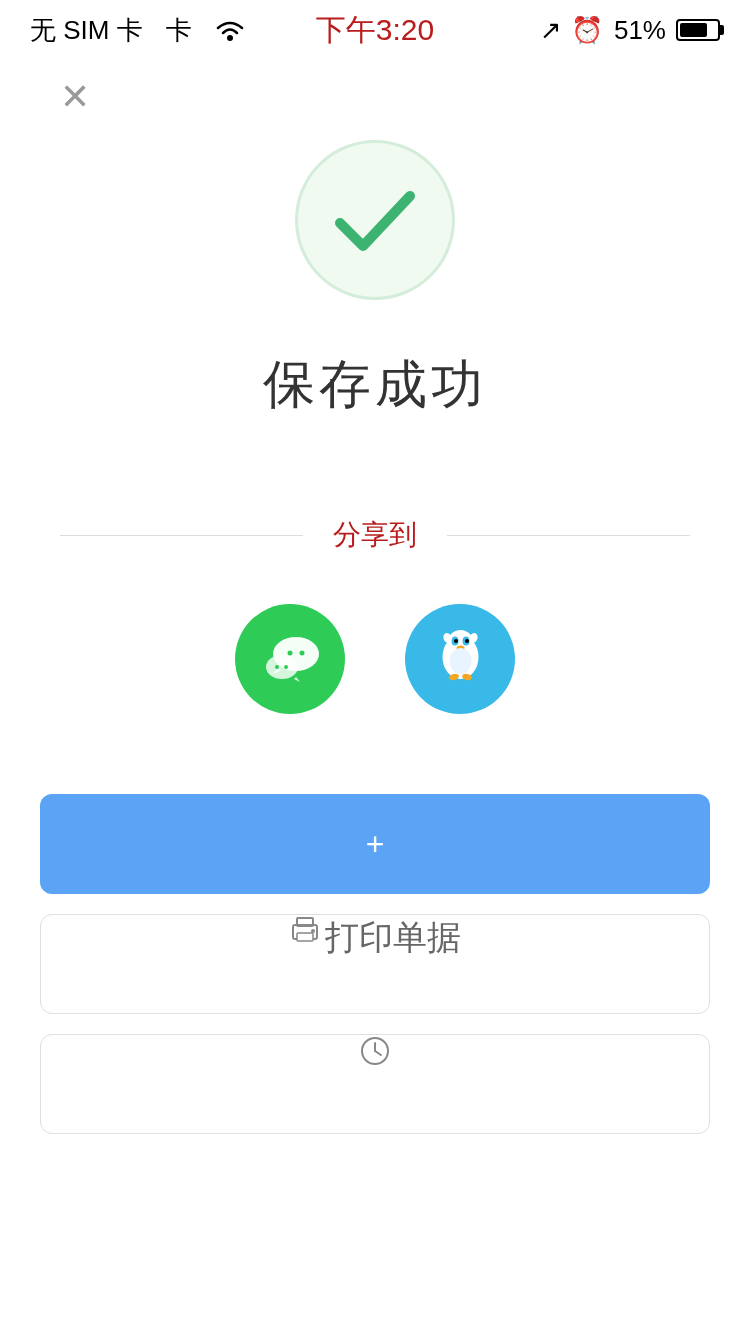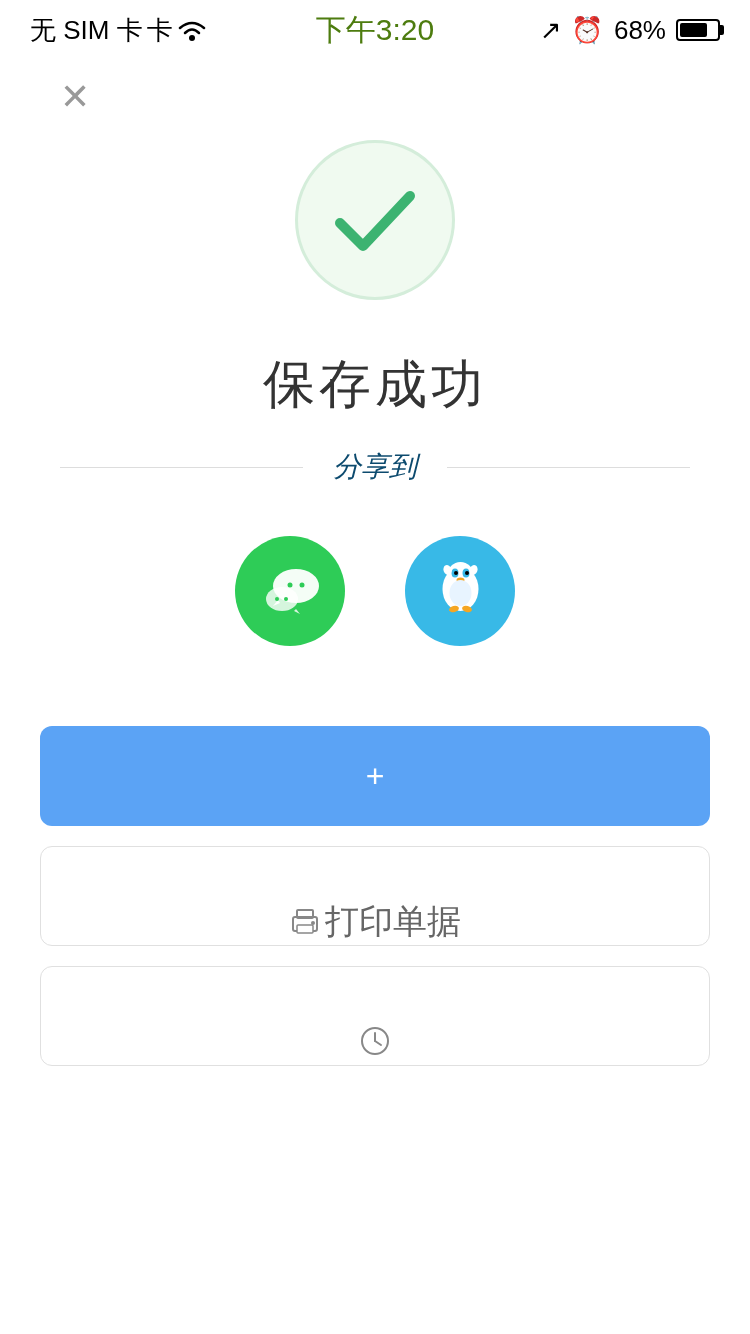--- a/index.html
+++ b/index.html
@@ -24,30 +24,30 @@
       background: #ffffff;
       display: flex;
       align-items: center;
       justify-content: space-between;
       padding: 0 30px;
     }
 
     .status-left {
       display: flex;
       align-items: center;
-      gap: 4px;
+      gap: 23px;
       font-size: 26px;
       color: #000;
       font-weight: 400;
     }
 
     .status-center {
       font-size: 30px;
       font-weight: 500;
-      color: #4d7c0f;
+      color: #b91c1c;
       position: absolute;
       left: 50%;
       transform: translateX(-50%);
     }
 
     .status-right {
       display: flex;
       align-items: center;
       gap: 10px;
       font-size: 26px;
@@ -123,21 +123,21 @@
       align-items: center;
       justify-content: center;
       margin-bottom: 50px;
     }
 
     
     .success-title {
       font-size: 52px;
       color: #333;
       font-weight: 400;
-      margin-bottom: 28px;
+      margin-bottom: 96px;
       letter-spacing: 4px;
       font-family: Liberation Mono, monospace;
     }
 
     
     .share-divider {
       width: 100%;
       display: flex;
       align-items: center;
       padding: 0 60px;
@@ -145,23 +145,22 @@
     }
 
     .divider-line {
       flex: 1;
       height: 1px;
       background: #ddd;
     }
 
     .divider-text {
       font-size: 28px;
-      color: #0c4a6e;
+      color: #b91c1c;
       padding: 0 30px;
-      font-style: italic;
     }
 
     
     .share-icons {
       display: flex;
       gap: 60px;
       margin-bottom: 80px;
     }
 
     .share-icon-btn {
@@ -219,21 +218,21 @@
 
     .btn-secondary {
       width: 100%;
       height: 100px;
       background: #fff;
       border: 1px solid #e0e0e0;
       border-radius: 12px;
       font-size: 34px;
       color: #666;
       display: flex;
-      align-items: flex-end;
+      align-items: flex-start;
       justify-content: center;
       gap: 4px;
       cursor: pointer;
     }
 
     .btn-icon {
       font-size: 32px;
     }
   </style>
 </head>
@@ -247,21 +246,21 @@
       <path d="M15 18 Q15 18 15 18" stroke="#000" stroke-width="3" fill="none"></path>
       <circle cx="15" cy="19" r="3" fill="#000"></circle>
       <path d="M8 14 Q15 7 22 14" stroke="#000" stroke-width="2.5" fill="none" stroke-linecap="round"></path>
       <path d="M3 9 Q15 -1 27 9" stroke="#000" stroke-width="2.5" fill="none" stroke-linecap="round"></path>
     </svg>
   </div>
   <div class="status-center">下午3:20</div>
   <div class="status-right">
     <span>↗</span>
     <span>⏰</span>
-    <span>68%</span>
+    <span>51%</span>
     <div class="battery-icon">
       <div class="battery-fill"></div>
     </div>
   </div>
 </div>
 
 <div class="close-btn">
   <span class="close-x">✕</span>
 </div>
 

